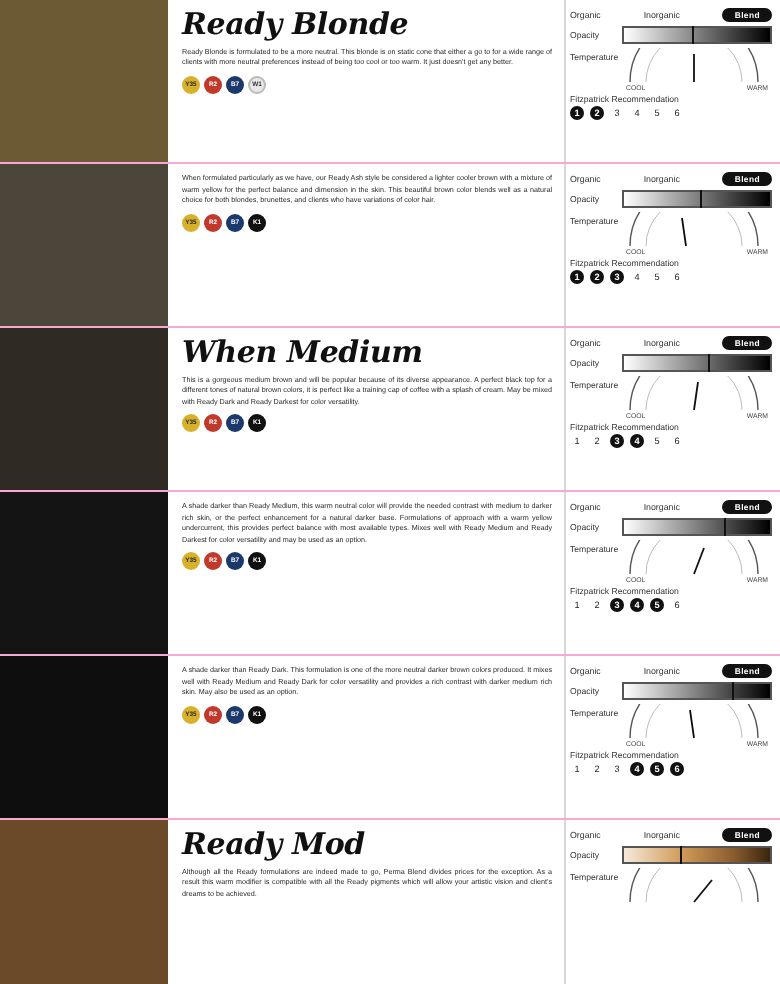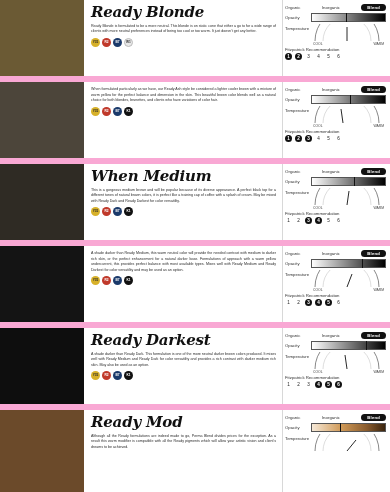--- a/index.html
+++ b/index.html
@@ -8,21 +8,21 @@
     width: 390px; height: 492px;
     background: #ffffff;
     font-family: "Liberation Sans", sans-serif;
     overflow: hidden;
   }
   .page { width:390px; height:492px; position:relative; background:#fff; }
 
   .row {
     display:flex;
     width:100%;
-    border-bottom:6px solid #f9a8d4;
+    border-bottom:1px solid #f9a8d4;
     position:relative;
   }
 
   .swatch { width:84px; flex:0 0 84px; }
 
   .desc {
     flex:1 1 auto;
     padding:5px 6px 4px 7px;
     position:relative;
     min-width:0;
@@ -302,21 +302,20 @@
         <span class="fit-num sel">4</span>
         <span class="fit-num sel">5</span>
         <span class="fit-num">6</span>
       </div>
     </div>
   </div>
 
   <div class="row" style="height:82px">
     <div class="swatch" style="background:#0e0e0e"></div>
     <div class="desc">
-      <div class="title">Ready Darkest</div>
       <p class="body">A shade darker than Ready Dark. This formulation is one of the more neutral darker brown colors produced. It mixes well with Ready Medium and Ready Dark for color versatility and provides a rich contrast with darker medium rich skin. May also be used as an option.</p>
       <div class="dots">
         <span class="dot" style="background:#d7b12a;color:#2a2a2a">Y35</span>
         <span class="dot" style="background:#c0392b;color:#fff">R2</span>
         <span class="dot" style="background:#1b3a6b;color:#fff">B7</span>
         <span class="dot" style="background:#111;color:#fff">K1</span>
       </div>
     </div>
     <div class="specs">
       <div class="sep-v" style="left:0"></div>

